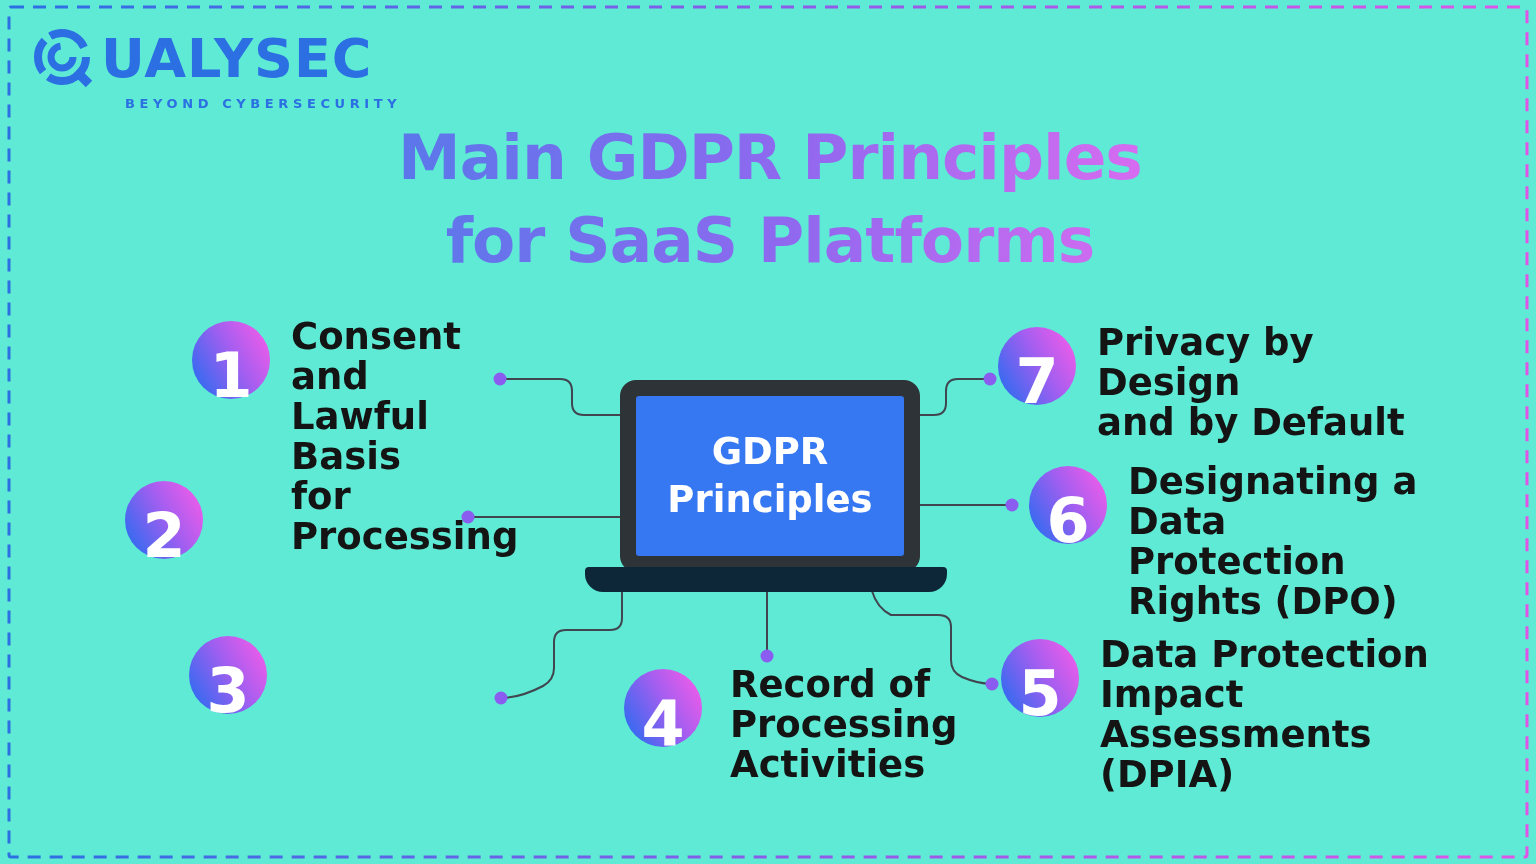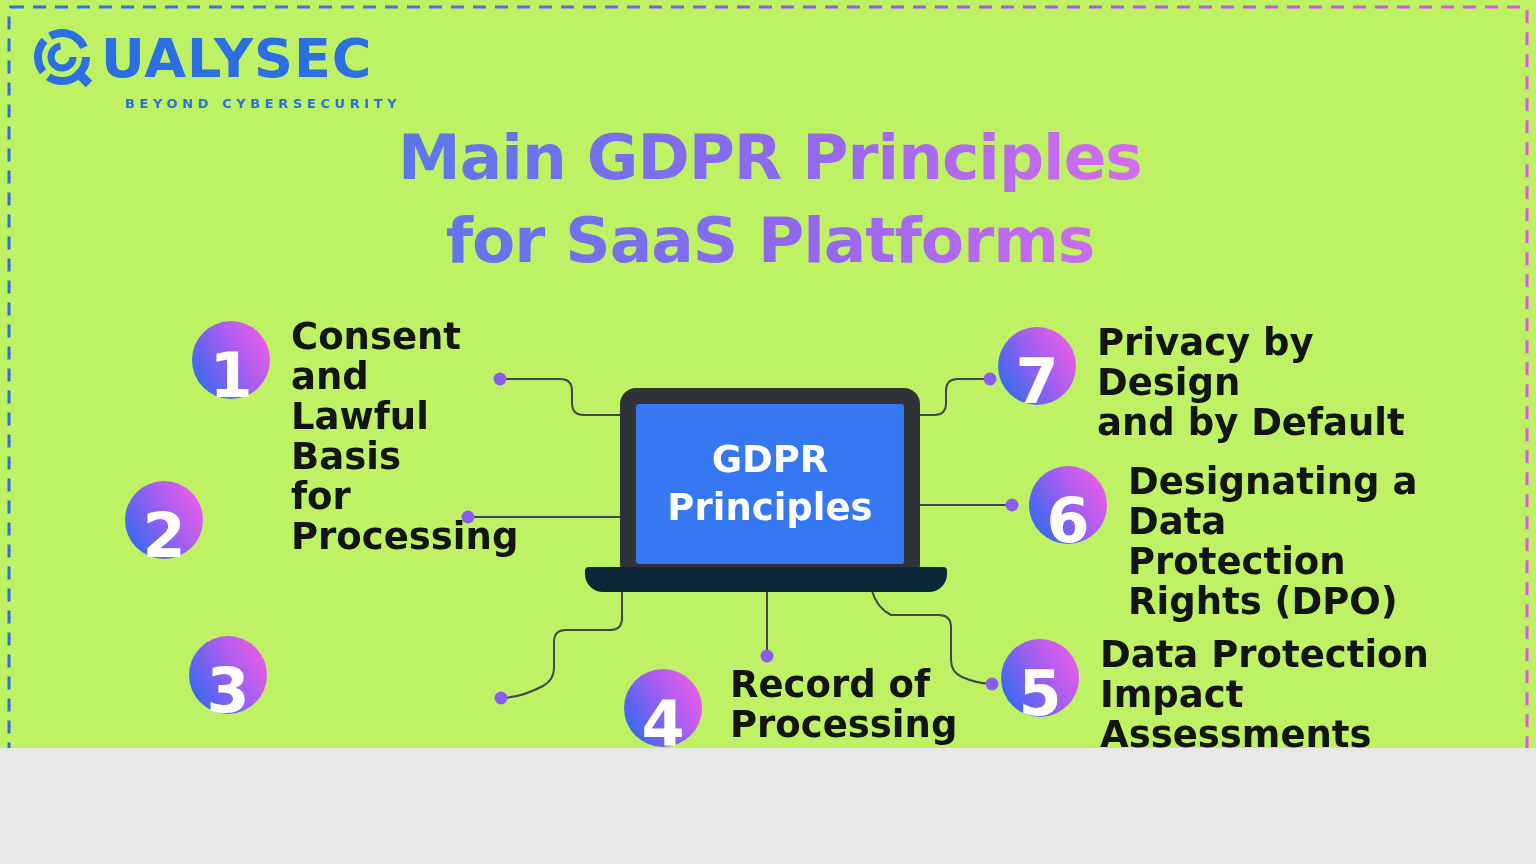--- a/index.html
+++ b/index.html
@@ -1,17 +1,17 @@
 <!DOCTYPE html>
 <html><head>
 <meta charset="utf-8">
 <style>
   html,body{margin:0;padding:0;background:#e8e8e8;}
   .canvas{
-    position:relative;width:1536px;height:748px;background:#bef264;
+    position:relative;width:1536px;height:864px;background:#5eead4;
     overflow:hidden;font-family:"DejaVu Sans","Liberation Sans",sans-serif;
     margin:0 auto;
   }
   
   .border-svg{position:absolute;inset:0;pointer-events:none;}
   
   .logo{position:absolute;left:33px;top:28px;}
   .logo-row{display:flex;align-items:center;gap:6px;}
   .logo-word{font-size:54px;font-weight:bold;color:#2b6fe3;letter-spacing:1px;line-height:1;}
   .logo-tagline{font-size:13px;font-weight:bold;color:#2b6fe3;letter-spacing:4.6px;margin:6px 0 0 92px;}
@@ -22,21 +22,21 @@
     background:linear-gradient(90deg,#4a7ce9 18%,#9168ef 52%,#ef6df1 82%);
     -webkit-background-clip:text;background-clip:text;color:transparent;
   }
   .title span{display:block;}
   
   .connectors{position:absolute;inset:0;pointer-events:none;}
   .connectors path{fill:none;stroke:#41454f;stroke-width:2;}
   .connectors circle{fill:#8a5cf0;}
   
   .laptop-frame{
-    position:absolute;left:620px;top:388px;width:300px;height:192px;
+    position:absolute;left:620px;top:380px;width:300px;height:192px;
     background:#2e3338;border-radius:16px;
   }
   .laptop-screen{
     position:absolute;inset:16px;background:#3677f2;border-radius:3px;
     display:flex;align-items:center;justify-content:center;text-align:center;
     color:#ffffff;font-size:37px;font-weight:bold;line-height:1.3;white-space:pre-line;
   }
   .laptop-base{
     position:absolute;left:585px;top:567px;width:362px;height:25px;
     background:#0d2738;border-radius:4px 4px 18px 18px;
@@ -136,21 +136,21 @@
         <span>3</span>
       </div>
   </div>
 
   <div class="item" style="left:624px;top:669px;">
     <div class="badge">
         <span>4</span>
       </div>
     <div class="item-label" style="width:220px;margin-left:28px;">Record of
 Processing
-Platforms</div>
+Activities</div>
   </div>
 
   <div class="item" style="left:1001px;top:639px;">
     <div class="badge">
         <span>5</span>
       </div>
     <div class="item-label" style="width:360px;">Data Protection
 Impact Assessments
 (DPIA)</div>
   </div>

